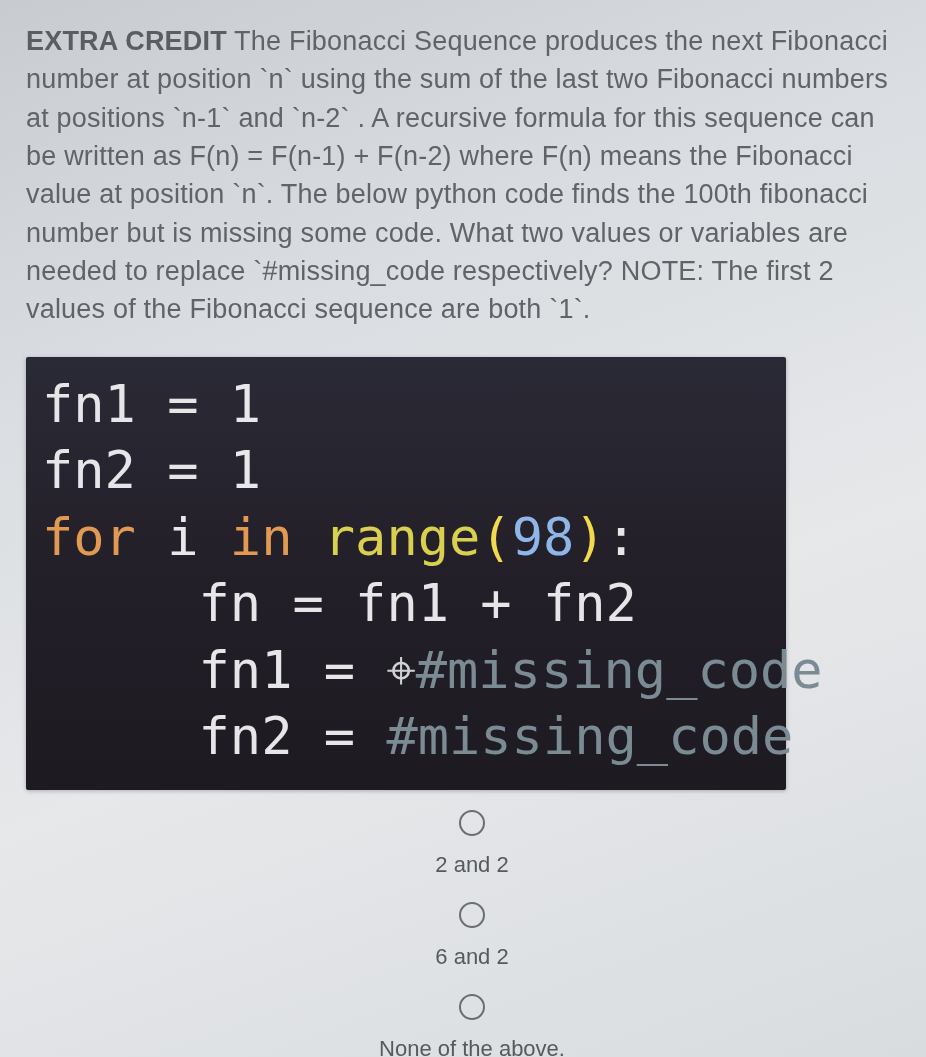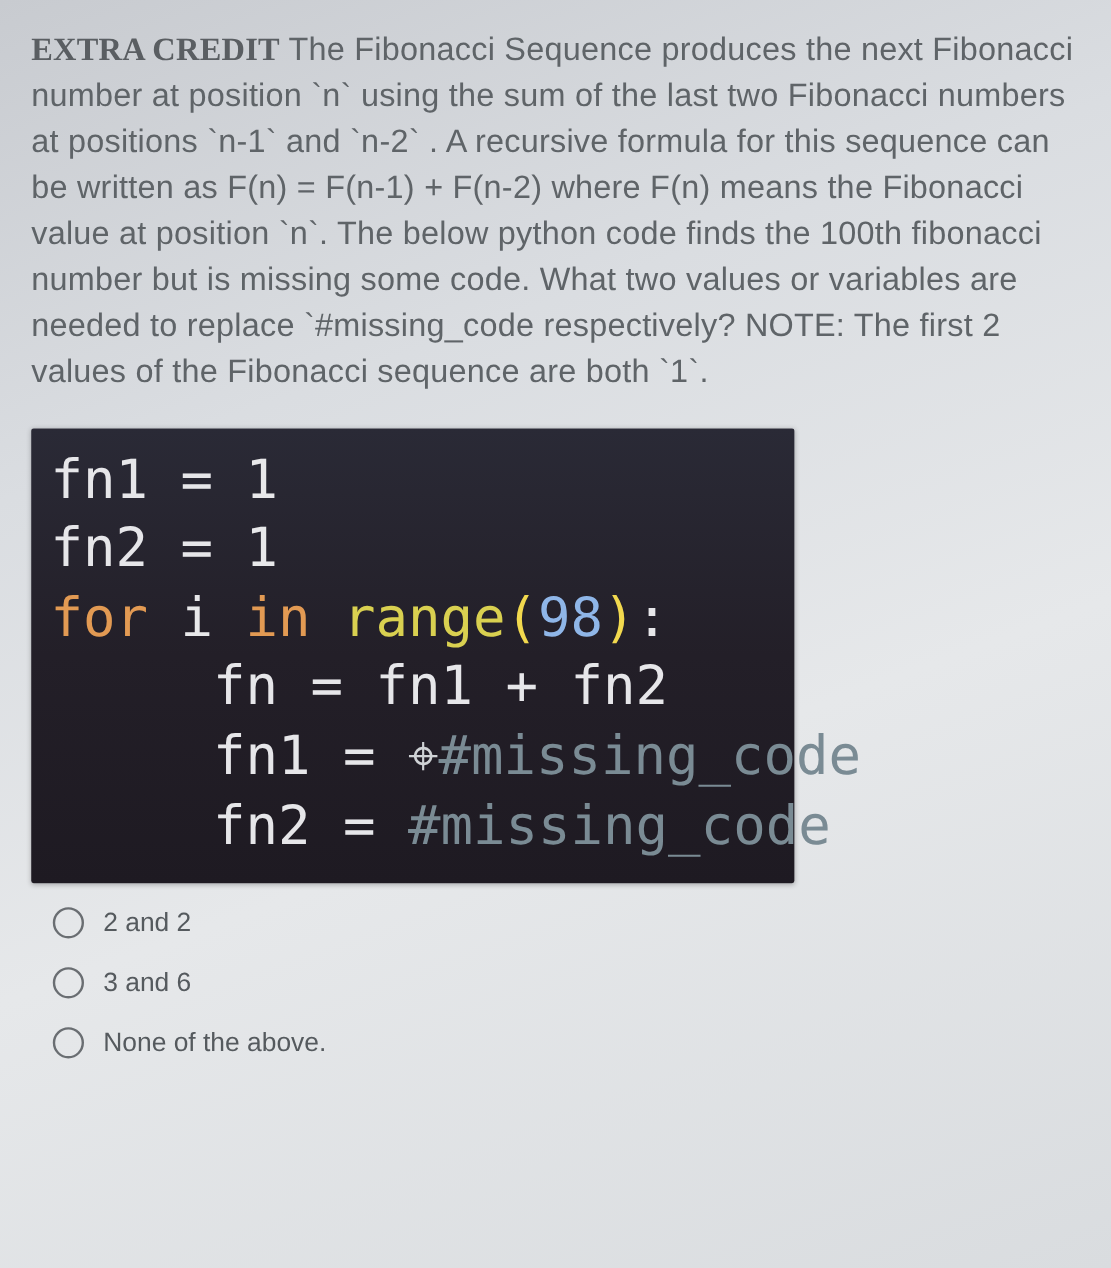--- a/index.html
+++ b/index.html
@@ -15,27 +15,27 @@
   .page {
     padding: 22px 26px 20px 26px;
   }
   .question {
     color: #5f6468;
     font-size: 27px;
     line-height: 1.42;
     margin-bottom: 28px;
     letter-spacing: 0.2px;
   }
-  .question .intro { font-weight: 700; color:#5a5e62;font-family:Liberation Serif, serif; }
+  .question .intro { font-weight: 700; color:#5a5e62; }
   .codeblock {
     background: linear-gradient(180deg, #2a2a36 0%, #231f28 50%, #1e1a22 100%);
-    width: 636px;
+    width: 760px;
     padding: 14px 18px 20px 16px;
     font-family: "Menlo", "Consolas", monospace;
-    font-size: 45px;
+    font-size: 52px;
     line-height: 1.28;
     color: #e8e8ea;
     border-radius: 2px;
     box-shadow: 0 1px 4px rgba(0,0,0,0.25);
     margin-bottom: 20px;
     white-space: pre;
   }
   .tok-var   { color: #e6e6e9; }
   .tok-op    { color: #e6e6e9; }
   .tok-num   { color: #e8e8ea; }
@@ -49,20 +49,21 @@
   .options {
     padding-left: 18px;
   }
   .option {
     display: flex;
     align-items: center;
     gap: 16px;
     margin-bottom: 24px;
     color: #555a5e;
     font-size: 22px;
+    flex-direction: column;
   }
   .radio {
     width: 26px;
     height: 26px;
     border: 2.5px solid #6a6e72;
     border-radius: 50%;
     flex: 0 0 auto;
     background: transparent;
   }
 </style>
@@ -82,21 +83,21 @@
 <span>     </span><span class="tok-var">fn1</span><span class="tok-op"> = </span><span class="cursor">⌖</span><span class="tok-comm">#missing_code</span>
 <span>     </span><span class="tok-var">fn2</span><span class="tok-op"> = </span><span class="tok-comm">#missing_code</span></div>
 
   <div class="options">
     <div class="option">
       <span class="radio"></span>
       <span>2 and 2</span>
     </div>
     <div class="option">
       <span class="radio"></span>
-      <span>3 and 6</span>
+      <span>6 and 2</span>
     </div>
     <div class="option">
       <span class="radio"></span>
       <span>None of the above.</span>
     </div>
   </div>
 
 </div>
 
 </body></html>

